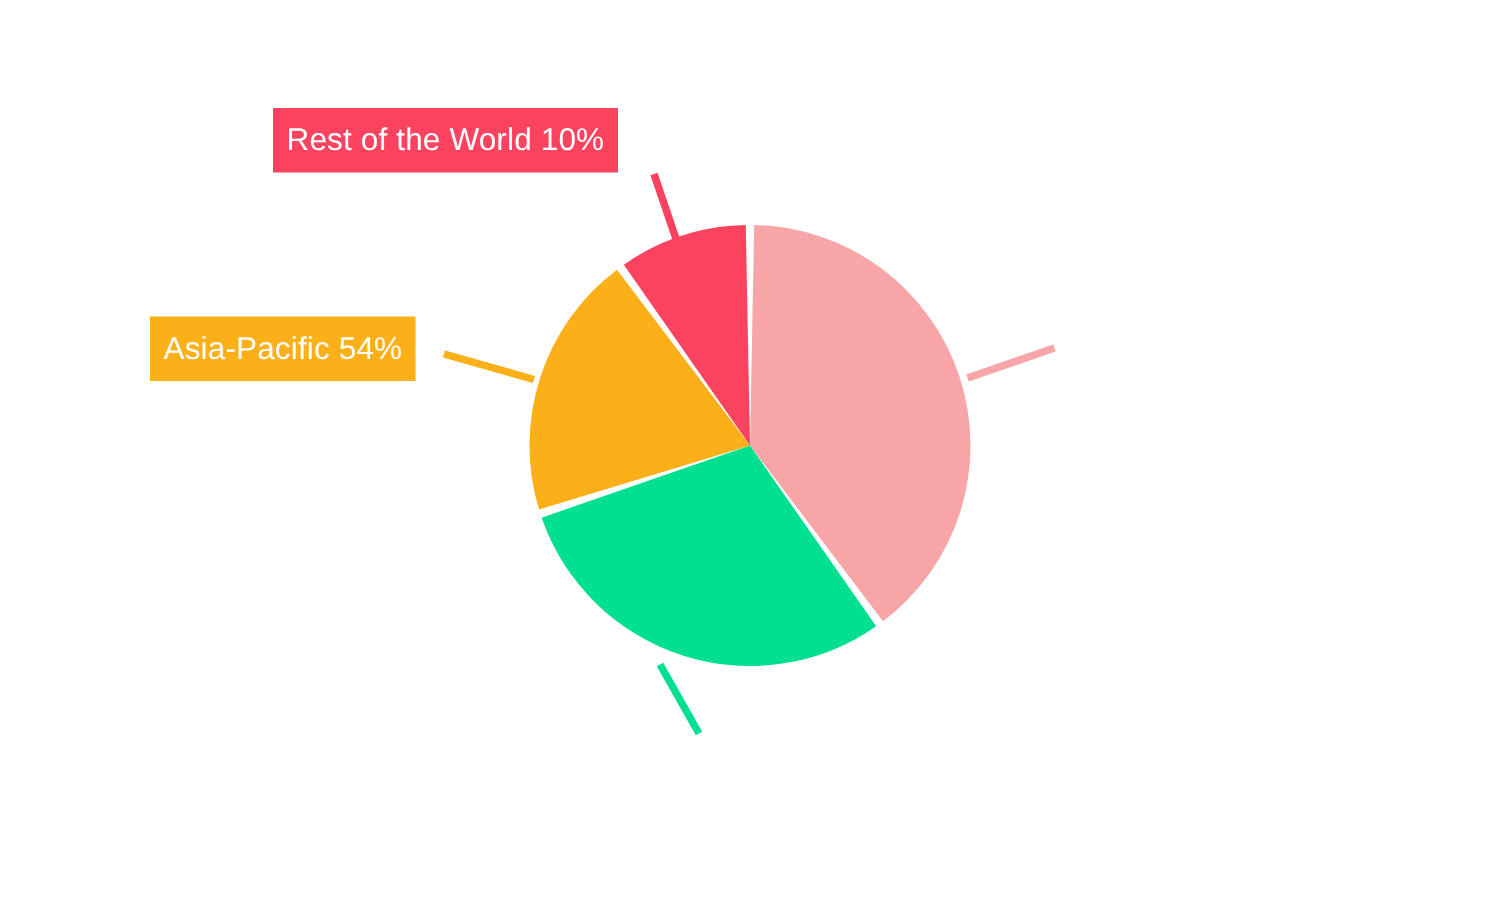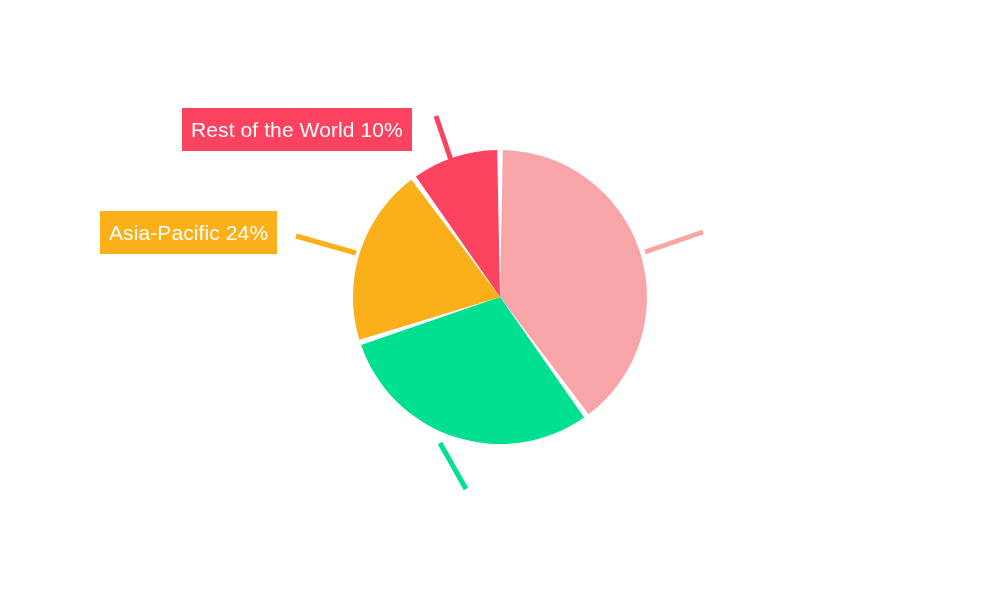--- a/index.html
+++ b/index.html
@@ -73,20 +73,20 @@
       <path id="slice-north-america" d="M 500 297 L 502.82 150.03 A 147 147 0 0 1 588.67 414.24 Z" fill="#f8a5a8"></path>
       <path id="slice-europe" d="M 500 297 L 584.11 417.56 A 147 147 0 0 1 361.09 345.10 Z" fill="#00e090"></path>
       <path id="slice-asia-pacific" d="M 500 297 L 359.35 339.73 A 147 147 0 0 1 411.33 179.76 Z" fill="#fbaf18"></path>
       <path id="slice-rest-of-world" d="M 500 297 L 415.89 176.44 A 147 147 0 0 1 497.18 150.03 Z" fill="#fb435f"></path>
     </g>
   </svg>
 
 
 
   <div class="label-box" id="label-asia-pacific" style="background: rgb(251, 175, 24);">
-    <span>Asia-Pacific 24%</span>
+    <span>Asia-Pacific 54%</span>
   </div>
 
-  <div class="label-box" id="label-rest-of-world" style="background: rgb(251, 67, 95); margin-top: 36px;">
+  <div class="label-box" id="label-rest-of-world" style="background: rgb(251, 67, 95);">
     <span>Rest of the World 10%</span>
   </div>
 
 </div>
 
 </body></html>

